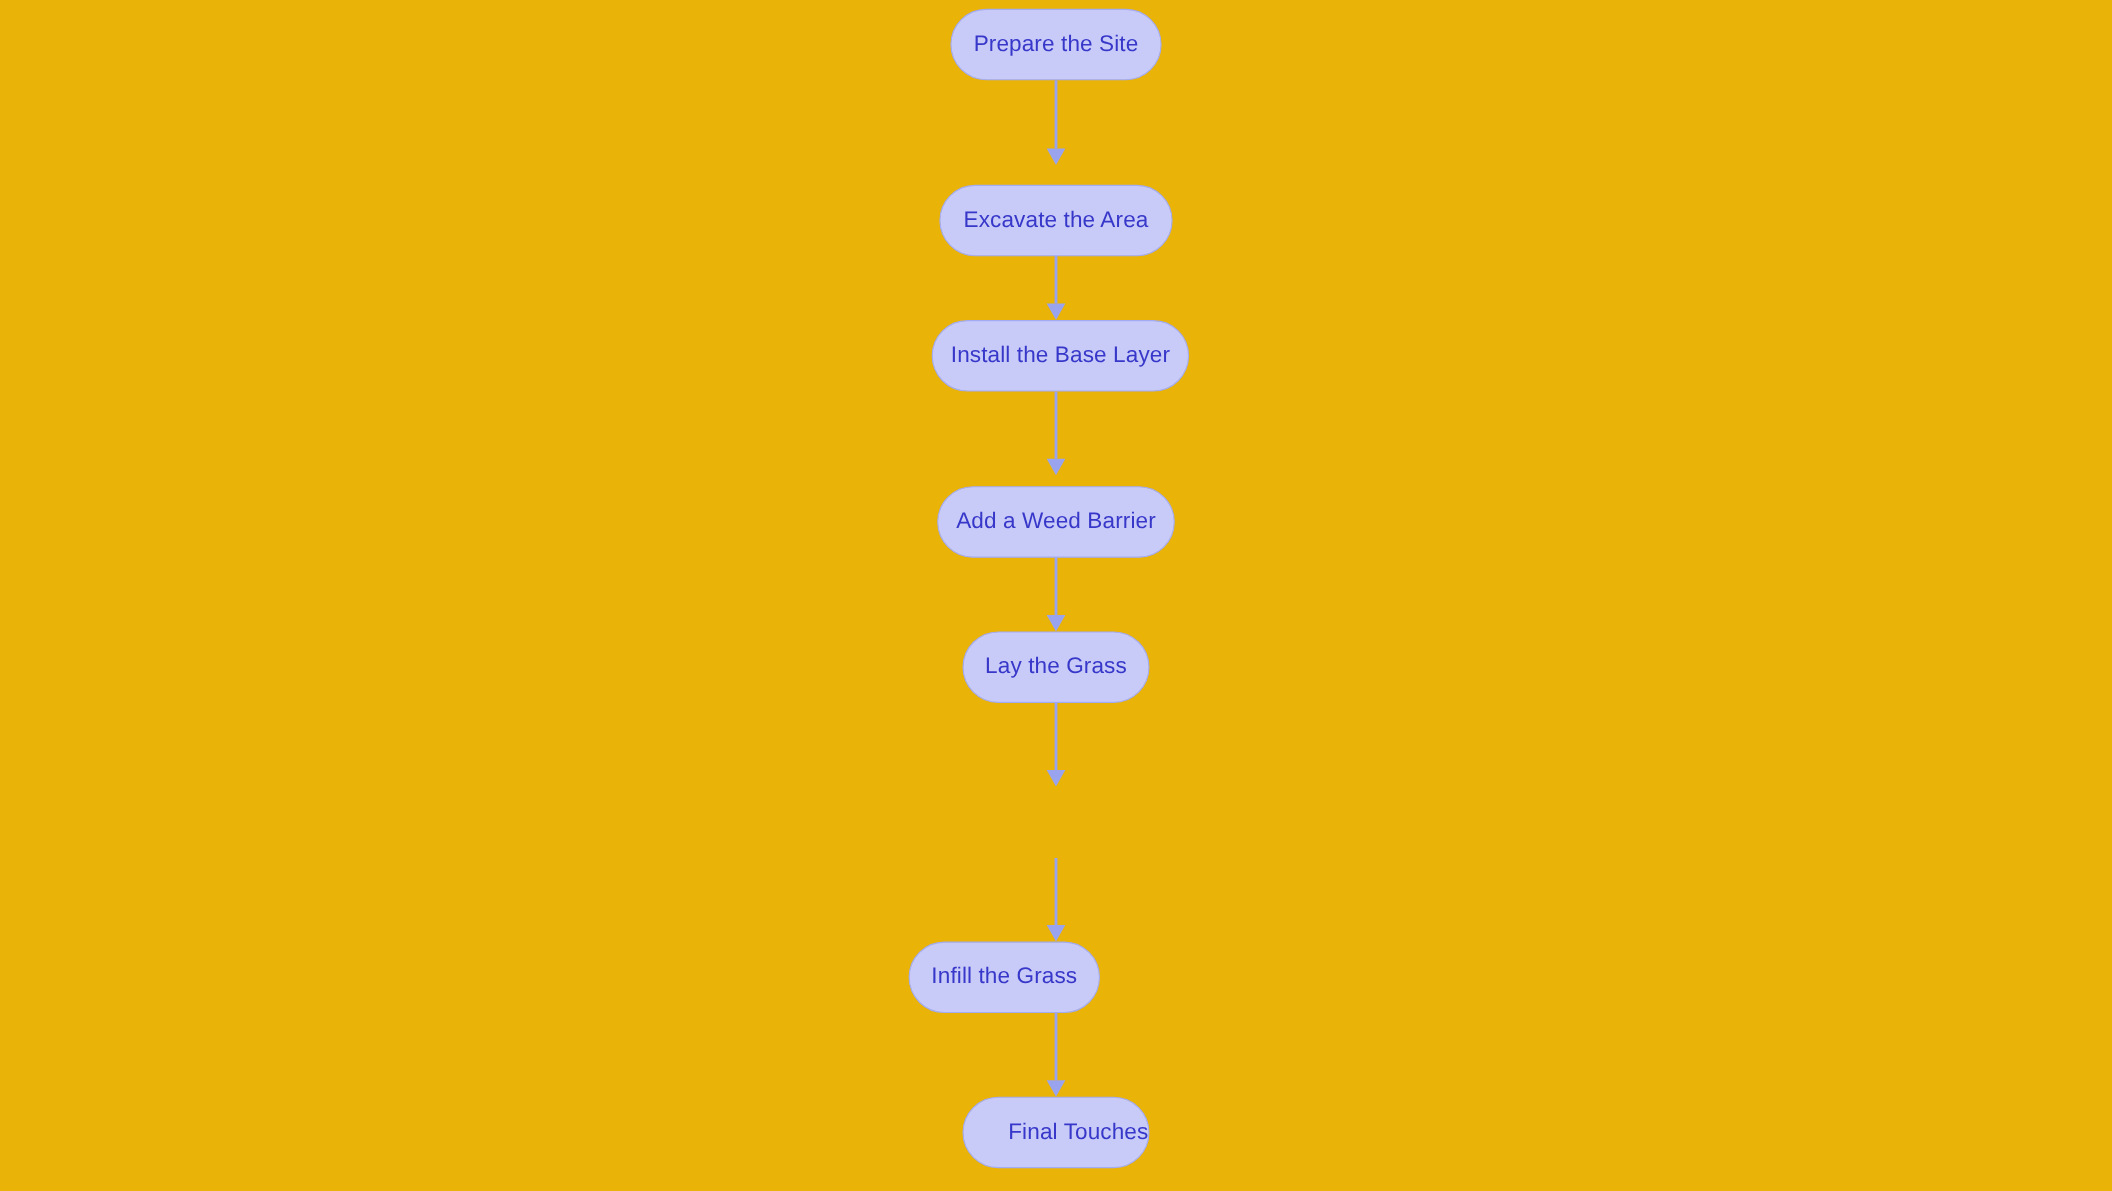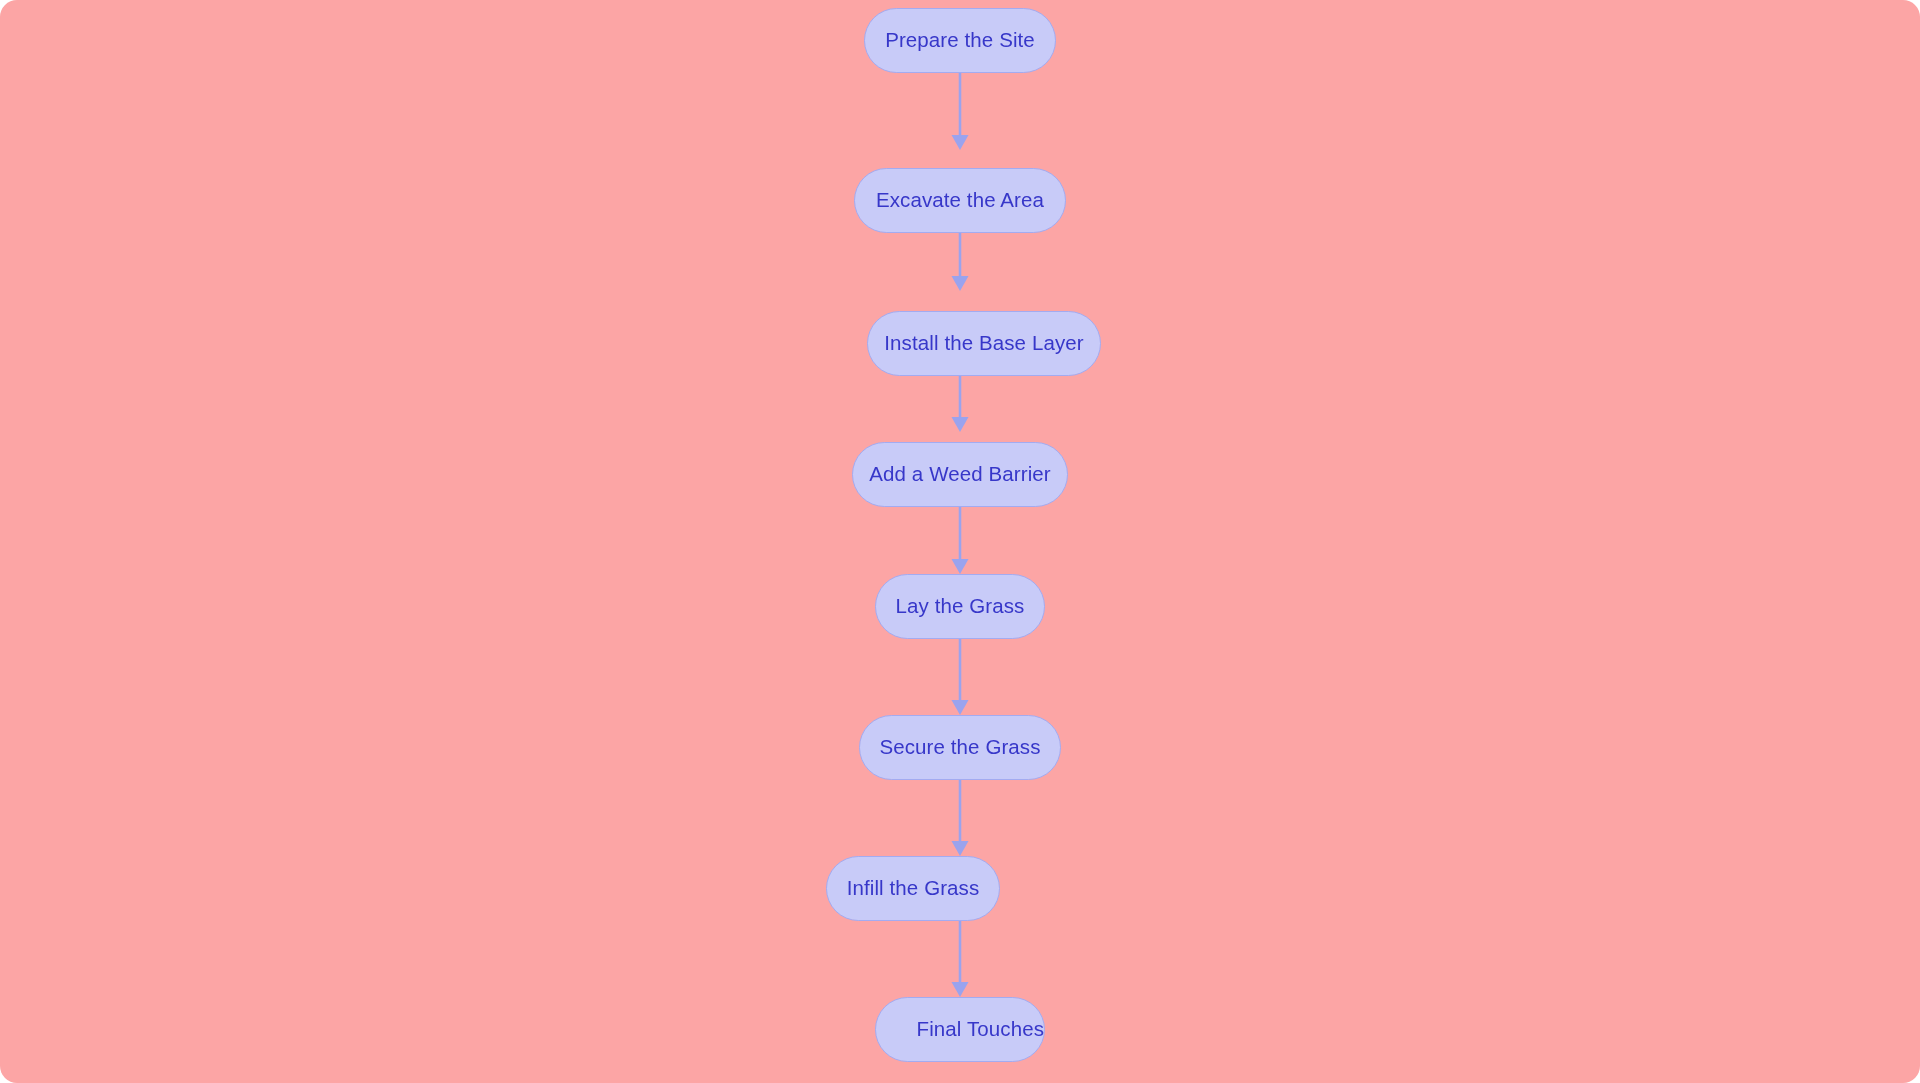--- a/index.html
+++ b/index.html
@@ -53,21 +53,21 @@
   }
 
   .connector svg {
     display: block;
     overflow: visible;
   }
 </style>
 </head>
 <body>
 
-<div id="flow-canvas" style="background: #fca5a5; border-radius: 17px;">
+<div id="flow-canvas" style="background: #eab308;">
     <div class="connector" style="left: 960px; top: 73px; height: 77px;">
       <svg width="24" height="77" viewBox="0 0 24 77">
         <line x1="12" y1="0" x2="12" y2="62" stroke="#9aa3ee" stroke-width="2.6"></line>
         <polygon points="3.5,62 20.5,62 12,77" fill="#9aa3ee"></polygon>
       </svg>
     </div>
     <div class="connector" style="left: 960px; top: 215px; height: 76px;">
       <svg width="24" height="76" viewBox="0 0 24 76">
         <line x1="12" y1="0" x2="12" y2="61" stroke="#9aa3ee" stroke-width="2.6"></line>
         <polygon points="3.5,61 20.5,61 12,76" fill="#9aa3ee"></polygon>
@@ -102,31 +102,28 @@
         <line x1="12" y1="0" x2="12" y2="61" stroke="#9aa3ee" stroke-width="2.6"></line>
         <polygon points="3.5,61 20.5,61 12,76" fill="#9aa3ee"></polygon>
       </svg>
     </div>
     <div class="node" style="left: 960px; top: 8px; width: 192px; background: rgb(200, 203, 248); border-color: rgb(163, 171, 241);">
       <span class="node-label" style="color: rgb(55, 55, 201);">Prepare the Site</span>
     </div>
     <div class="node" style="left: 960px; top: 168px; width: 212px; background: rgb(200, 203, 248); border-color: rgb(163, 171, 241); text-align: right;">
       <span class="node-label" style="color: rgb(55, 55, 201);">Excavate the Area</span>
     </div>
-    <div class="node" style="left: 984px; top: 291px; width: 234px; background: rgb(200, 203, 248); border-color: rgb(163, 171, 241); margin-top: 20px;">
+    <div class="node" style="left: 964px; top: 291px; width: 234px; background: rgb(200, 203, 248); border-color: rgb(163, 171, 241);">
       <span class="node-label" style="color: rgb(55, 55, 201);">Install the Base Layer</span>
     </div>
     <div class="node" style="left: 960px; top: 442px; width: 216px; background: rgb(200, 203, 248); border-color: rgb(163, 171, 241);">
       <span class="node-label" style="color: rgb(55, 55, 201);">Add a Weed Barrier</span>
     </div>
     <div class="node" style="left: 960px; top: 574px; width: 170px; background: rgb(200, 203, 248); border-color: rgb(163, 171, 241);">
       <span class="node-label" style="color: rgb(55, 55, 201);">Lay the Grass</span>
-    </div>
-    <div class="node" style="left: 960px; top: 715px; width: 202px; background: rgb(200, 203, 248); border-color: rgb(163, 171, 241);">
-      <span class="node-label" style="color: rgb(55, 55, 201);">Secure the Grass</span>
     </div>
     <div class="node" style="left: 913px; top: 856px; width: 174px; background: rgb(200, 203, 248); border-color: rgb(163, 171, 241);">
       <span class="node-label" style="color: rgb(55, 55, 201);">Infill the Grass</span>
     </div>
     <div class="node" style="left: 960px; top: 997px; width: 170px; background: rgb(200, 203, 248); border-color: rgb(163, 171, 241); justify-content: flex-end;">
       <span class="node-label" style="color: rgb(55, 55, 201);">Final Touches</span>
     </div>
   </div>
 
 </body></html>

